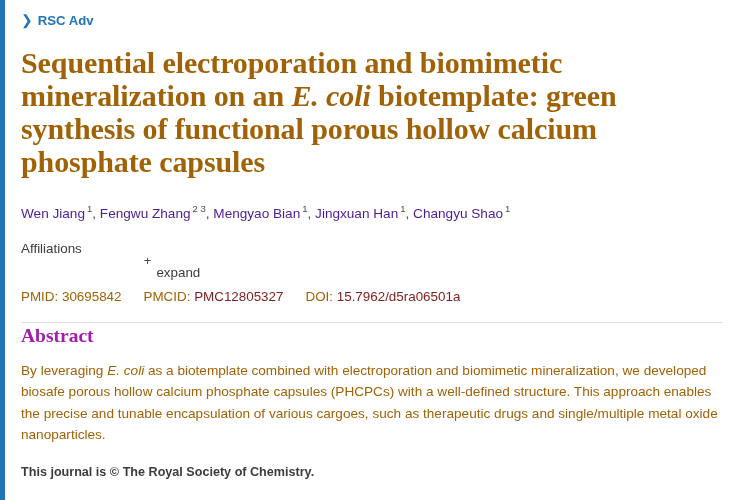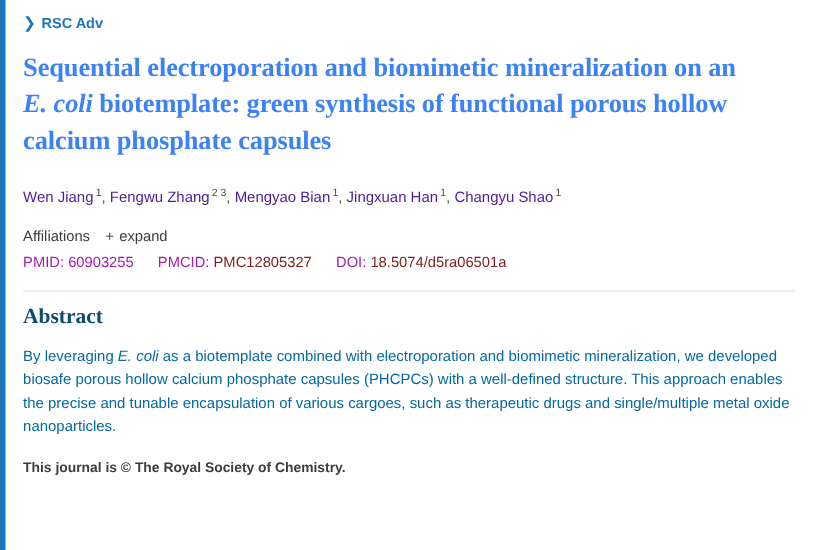--- a/index.html
+++ b/index.html
@@ -55,24 +55,24 @@
     white-space: nowrap;
   }
   .cite-rest {
     color: #3c3c3c;
     white-space: nowrap;
   }
   
   .title {
     margin: 16px 0 0 0;
     font-family: "Liberation Serif", serif;
-    font-size: 24px;
+    font-size: 30px;
     line-height: 33px;
     font-weight: bold;
-    color: #3b82f6;
+    color: #a16207;
     letter-spacing: -0.1px;
     max-width: 660px;
   }
   .title .it {
     font-style: italic;
   }
   
   .authors {
     margin-top: 21px;
     font-size: 13.6px;
@@ -92,68 +92,70 @@
   .authors .sep {
     color: #4a4a4a;
   }
   
   .affil-row {
     margin-top: 17px;
     font-size: 13.4px;
     color: #3c3c3c;
     display: flex;
     align-items: flex-start;
+    gap: 48px;
   }
   .affil-label { color: #3c3c3c; }
   .expand {
     margin-left: 14px;
     color: #4a4a4a;
     display: flex;
     align-items: center;
     cursor: pointer;
   }
   .expand .plus {
     color: #4a4a4a;
     margin-right: 5px;
     font-size: 13px;
   }
   .expand .exp-text {
     text-decoration: none;
     color: #3c3c3c;
+    margin-top: 24px;
   }
   
   .ids {
     margin-top: 9px;
     font-size: 13.4px;
     color: #3c3c3c;
     display: flex;
     align-items: baseline;
   }
   .ids .grp { margin-right: 22px; display: inline-block; }
-  .ids .lbl { color: #a21caf; }
+  .ids .lbl { color: #a16207; }
   .ids .lnk { color: #7f1d1d; cursor: pointer; }
   
   .divider {
     margin-top: 18px;
     border-top: 1px solid #e0e0e0;
     width: 702px;
   }
   
   .abstract-h {
-    margin-top: 13px;
+    margin-top: 2px;
     font-family: "Liberation Serif", serif;
     font-size: 19.5px;
     font-weight: bold;
-    color: #0c4a6e;
+    color: #a21caf;
   }
   .abstract-p {
     margin-top: 13px;
     font-size: 13.6px;
     line-height: 21.5px;
-    color: #0369a1;
+    color: #a16207;
     max-width: 708px;
   }
   .abstract-p .it { font-style: italic; }
   .copyright {
     margin-top: 19px;
     font-size: 12.6px;
     color: #3c3c3c;
     font-weight: bold;
   }
 </style>
@@ -175,23 +177,23 @@
 
   <div class="affil-row">
     <span class="affil-label">Affiliations</span>
     <span class="expand">
       <span class="plus">+</span>
       <span class="exp-text">expand</span>
     </span>
   </div>
 
   <div class="ids">
-    <span class="grp"><span class="lbl">PMID:</span> <span class="lbl">60903255</span></span>
+    <span class="grp"><span class="lbl">PMID:</span> <span class="lbl">30695842</span></span>
     <span class="grp"><span class="lbl">PMCID:</span> <span class="lnk">PMC12805327</span></span>
-    <span class="grp"><span class="lbl">DOI:</span> <span class="lnk">18.5074/d5ra06501a</span></span>
+    <span class="grp"><span class="lbl">DOI:</span> <span class="lnk">15.7962/d5ra06501a</span></span>
   </div>
 
   <div class="divider"></div>
 
   <div class="abstract-h">Abstract</div>
 
   <div class="abstract-p"><span>By leveraging </span><span class="it">E. coli</span><span> as a biotemplate combined with electroporation and biomimetic mineralization, we developed biosafe porous hollow calcium phosphate capsules (PHCPCs) with a well-defined structure. This approach enables the precise and tunable encapsulation of various cargoes, such as therapeutic drugs and single/multiple metal oxide nanoparticles.</span></div>
 
   <div class="copyright">This journal is © The Royal Society of Chemistry.</div>
 

